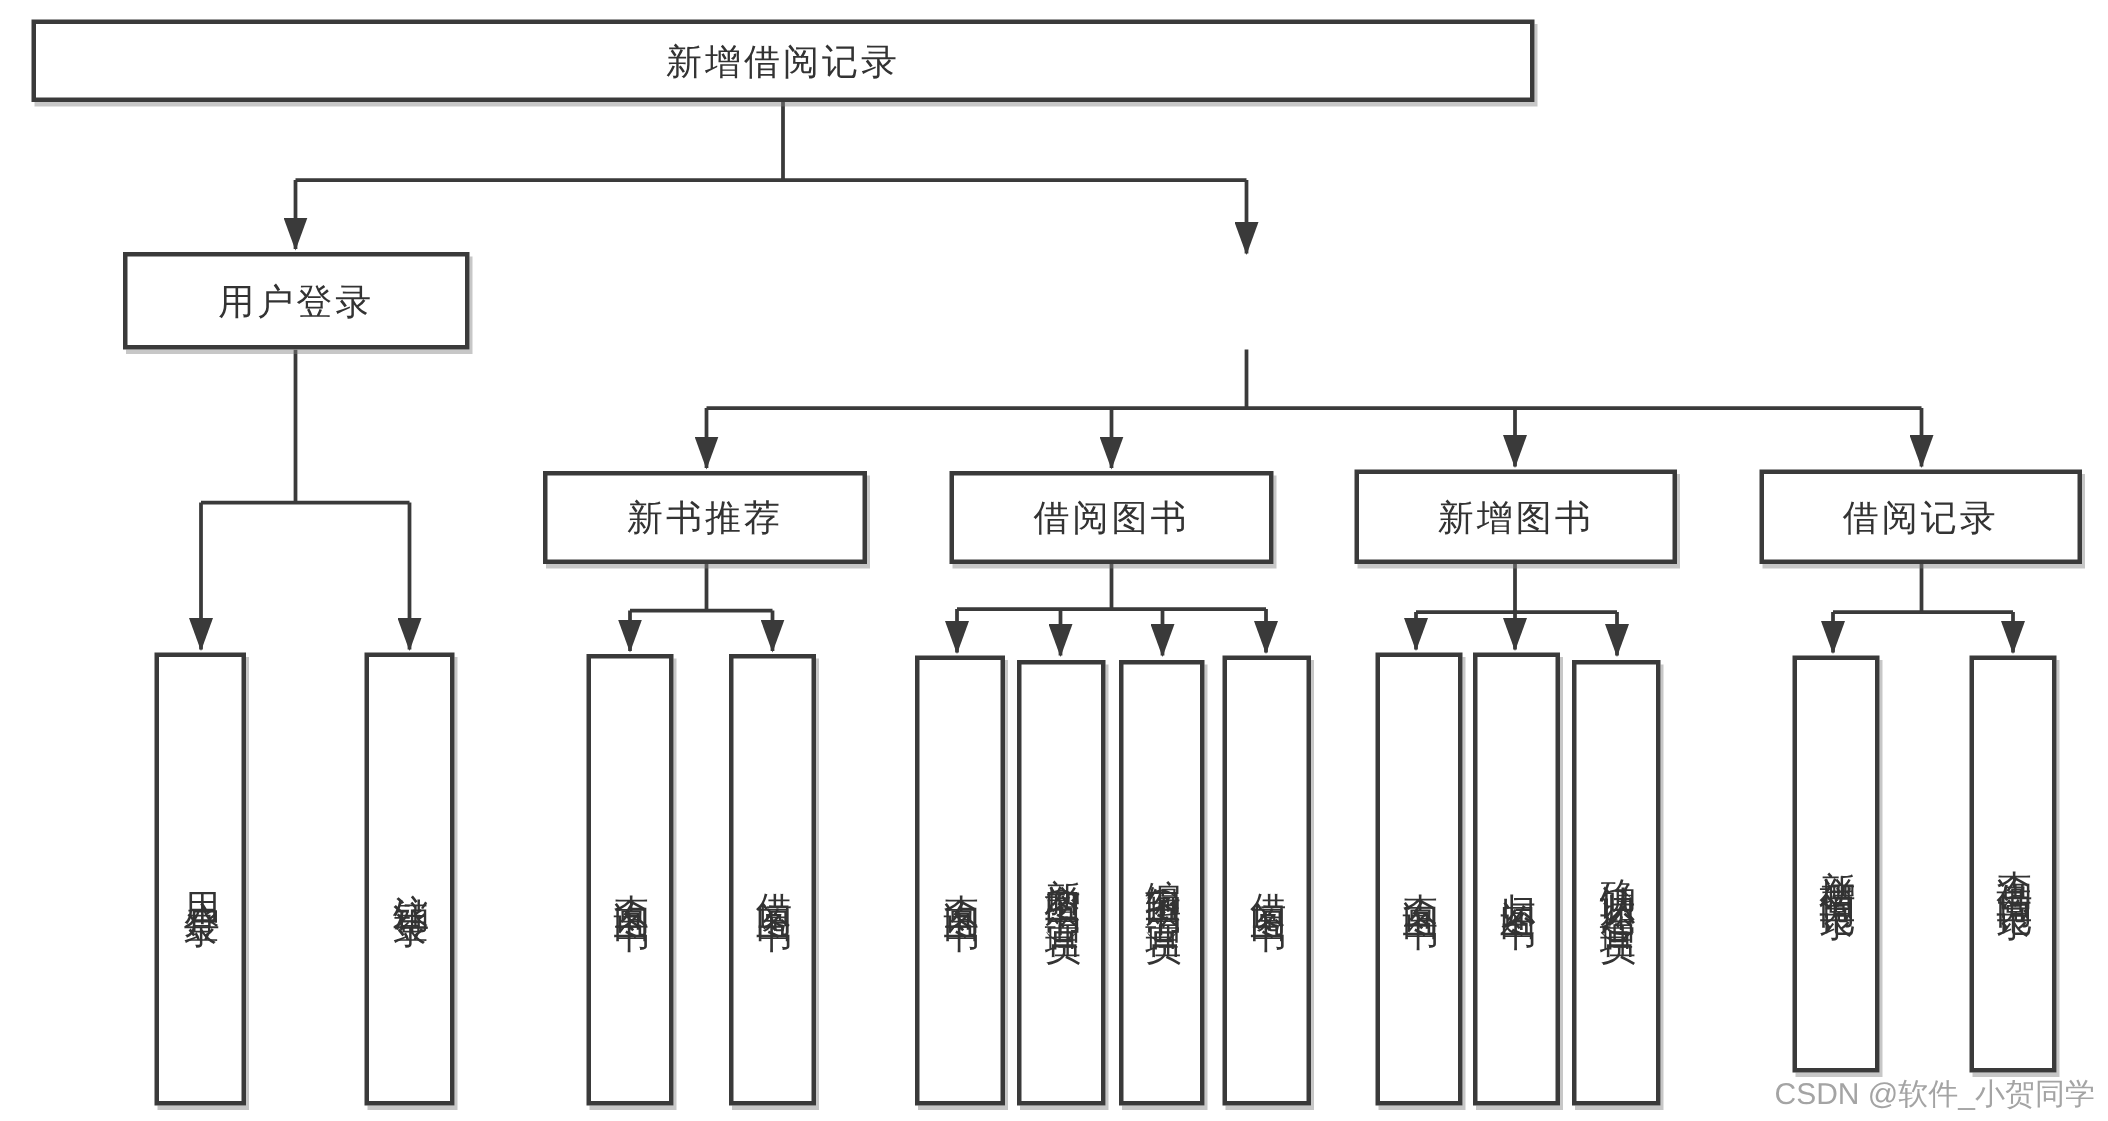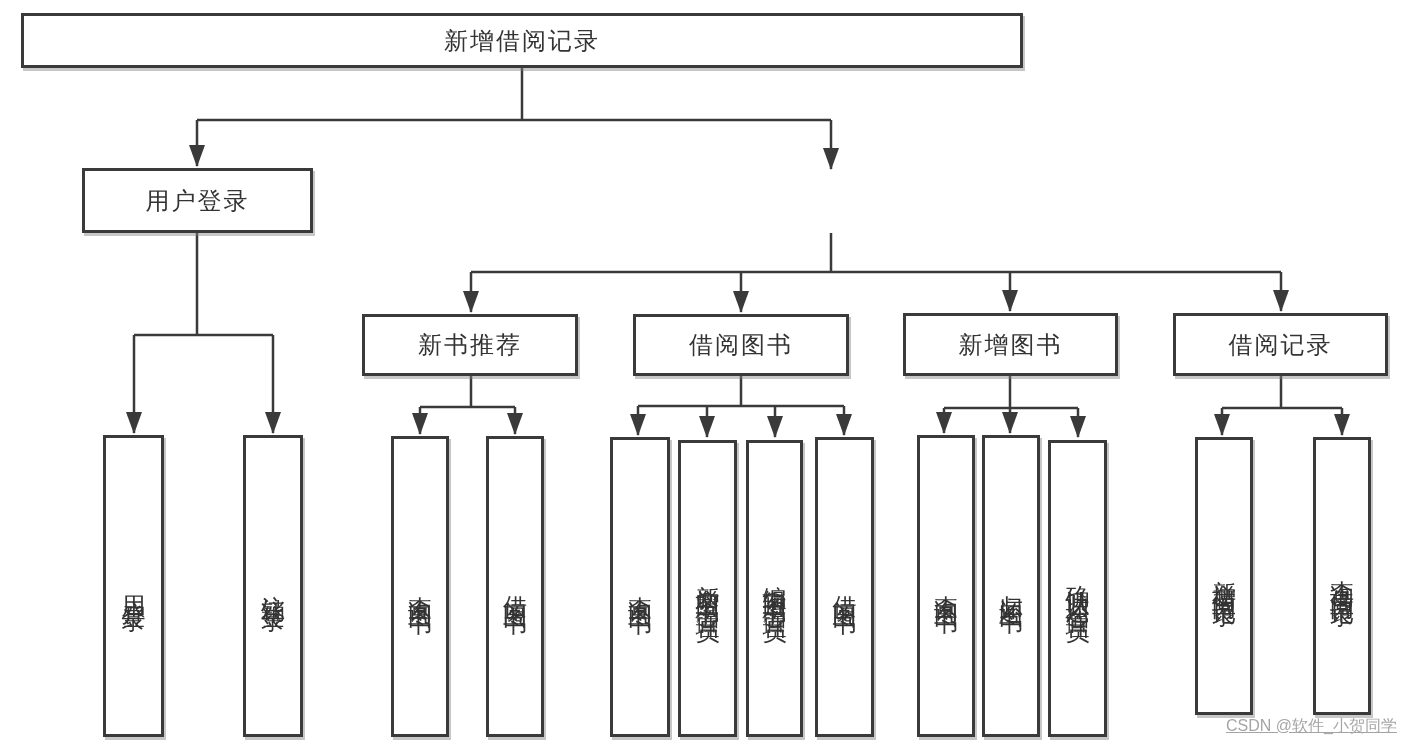--- a/index.html
+++ b/index.html
@@ -41,27 +41,26 @@
   .vbox span {
     writing-mode: vertical-rl;
     text-orientation: mixed;
     font-size: 24px;
     letter-spacing: 5px;
     line-height: 1;
   }
   #watermark {
     position: absolute;
     z-index: 3;
-    left: 1226px;
+    left: 1183px;
     top: 716px;
-    font-size: 16px;
+    font-size: 20px;
     color: var(--watermark);
     opacity: 0.9;
     white-space: nowrap;
-    text-decoration: underline;
   }
 </style>
 </head>
 <body>
 
 <div id="stage">
 
   <svg id="connectors" width="1405" height="747" viewBox="0 0 1405 747">
     <defs>
       <marker id="arrow" markerUnits="userSpaceOnUse" markerWidth="22" markerHeight="16" refX="21" refY="8" orient="auto">

